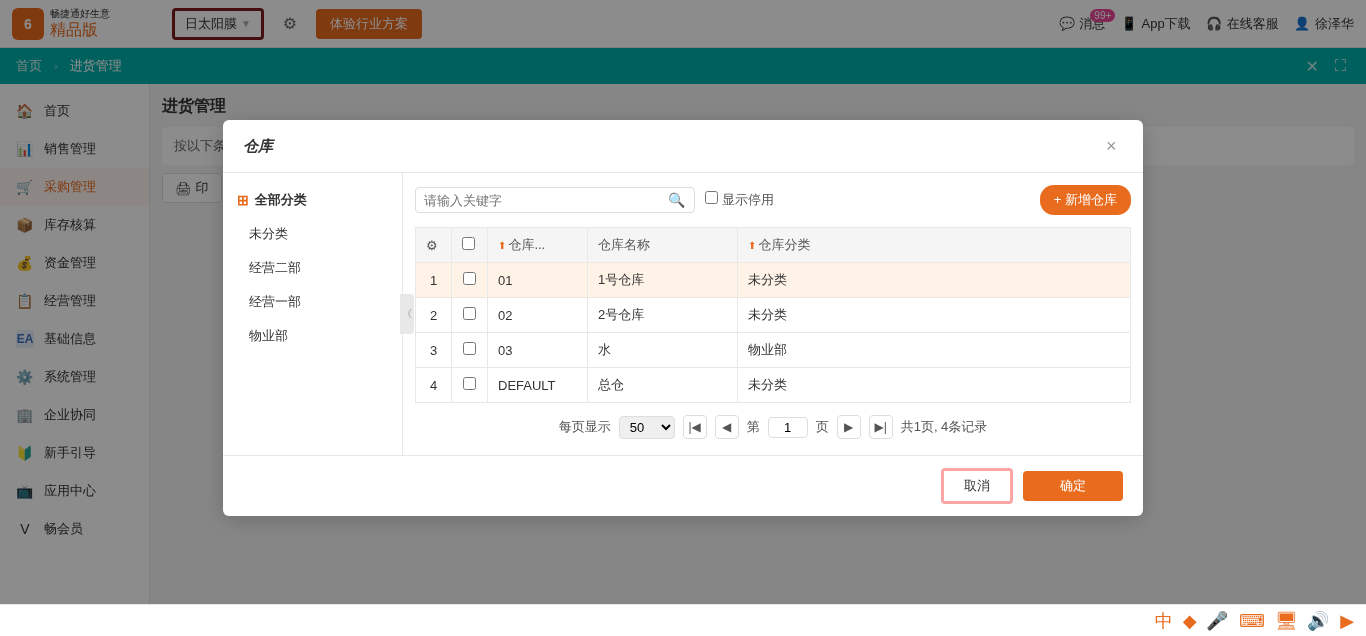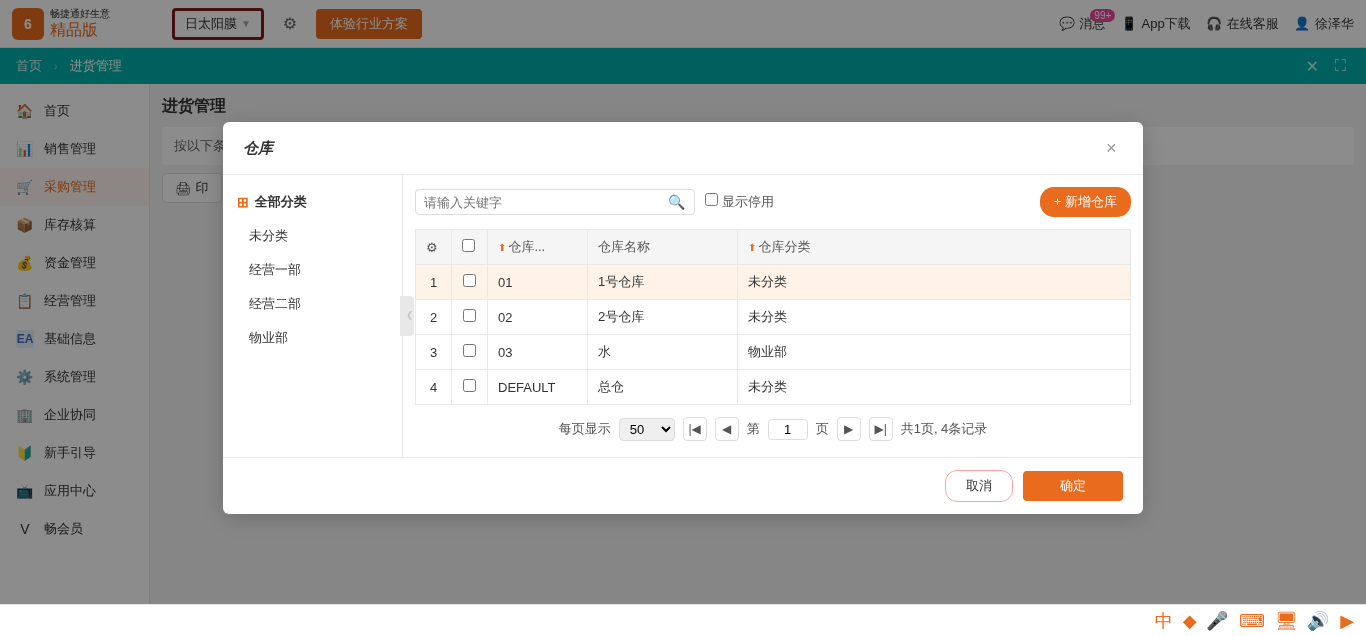--- a/index.html
+++ b/index.html
@@ -309,22 +309,22 @@
     
     .dialog-footer {
       display: flex; align-items: center; justify-content: flex-end;
       gap: 10px;
       padding: 12px 20px;
       border-top: 1px solid #e8e8e8;
       flex-shrink: 0;
     }
     .btn-cancel {
       padding: 6px 20px;
-      border: 1px solid #fca5a5;
-      border-radius: 12px;
+      border: 3px solid #fca5a5;
+      border-radius: 4px;
       background: #fff;
       cursor: pointer;
       font-size: 13px;
       color: #333;
     }
     .btn-confirm {
       padding: 6px 37px;
       border: none;
       border-radius: 4px;
       background: #e96b1e;
@@ -486,22 +486,22 @@
     </div>
 
     <div class="dialog-body">
 
       <div class="category-panel">
         <div class="category-header">
           <span class="cat-grid">⊞</span>
           <span>全部分类</span>
         </div>
         <div class="category-item">未分类</div>
+        <div class="category-item">经营二部</div>
         <div class="category-item">经营一部</div>
-        <div class="category-item">经营二部</div>
         <div class="category-item">物业部</div>
         <div class="category-collapse-btn">《</div>
       </div>
 
       <div class="table-panel">
 
         <div class="table-toolbar">
           <div class="search-box">
             <input type="text" placeholder="请输入关键字" style="">
             <span class="search-icon">🔍</span>

